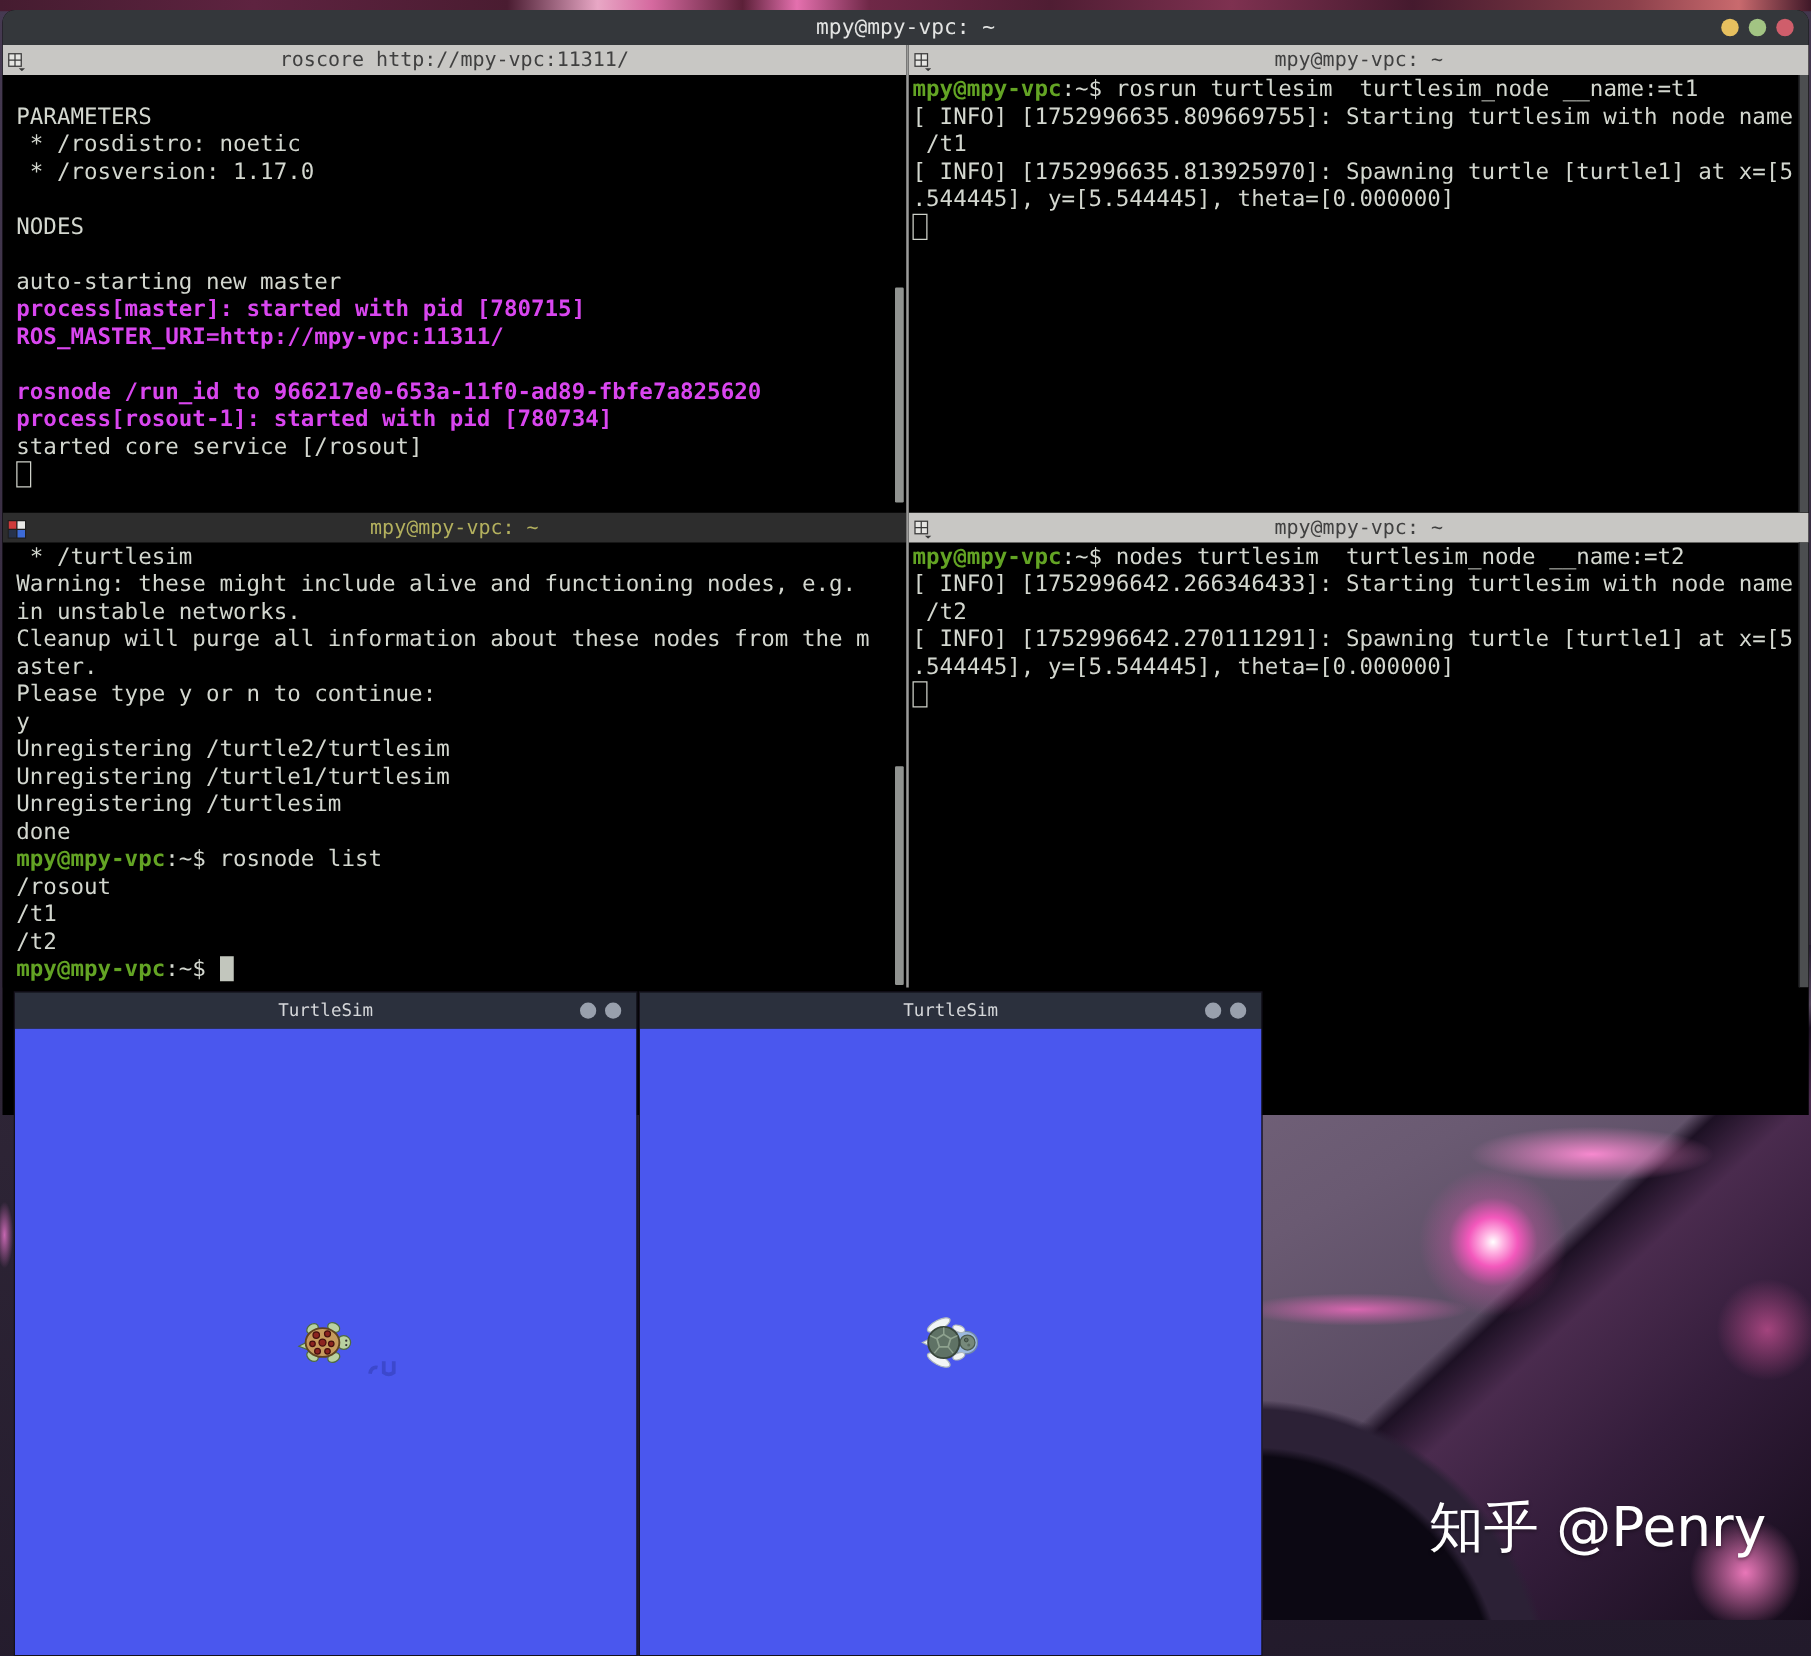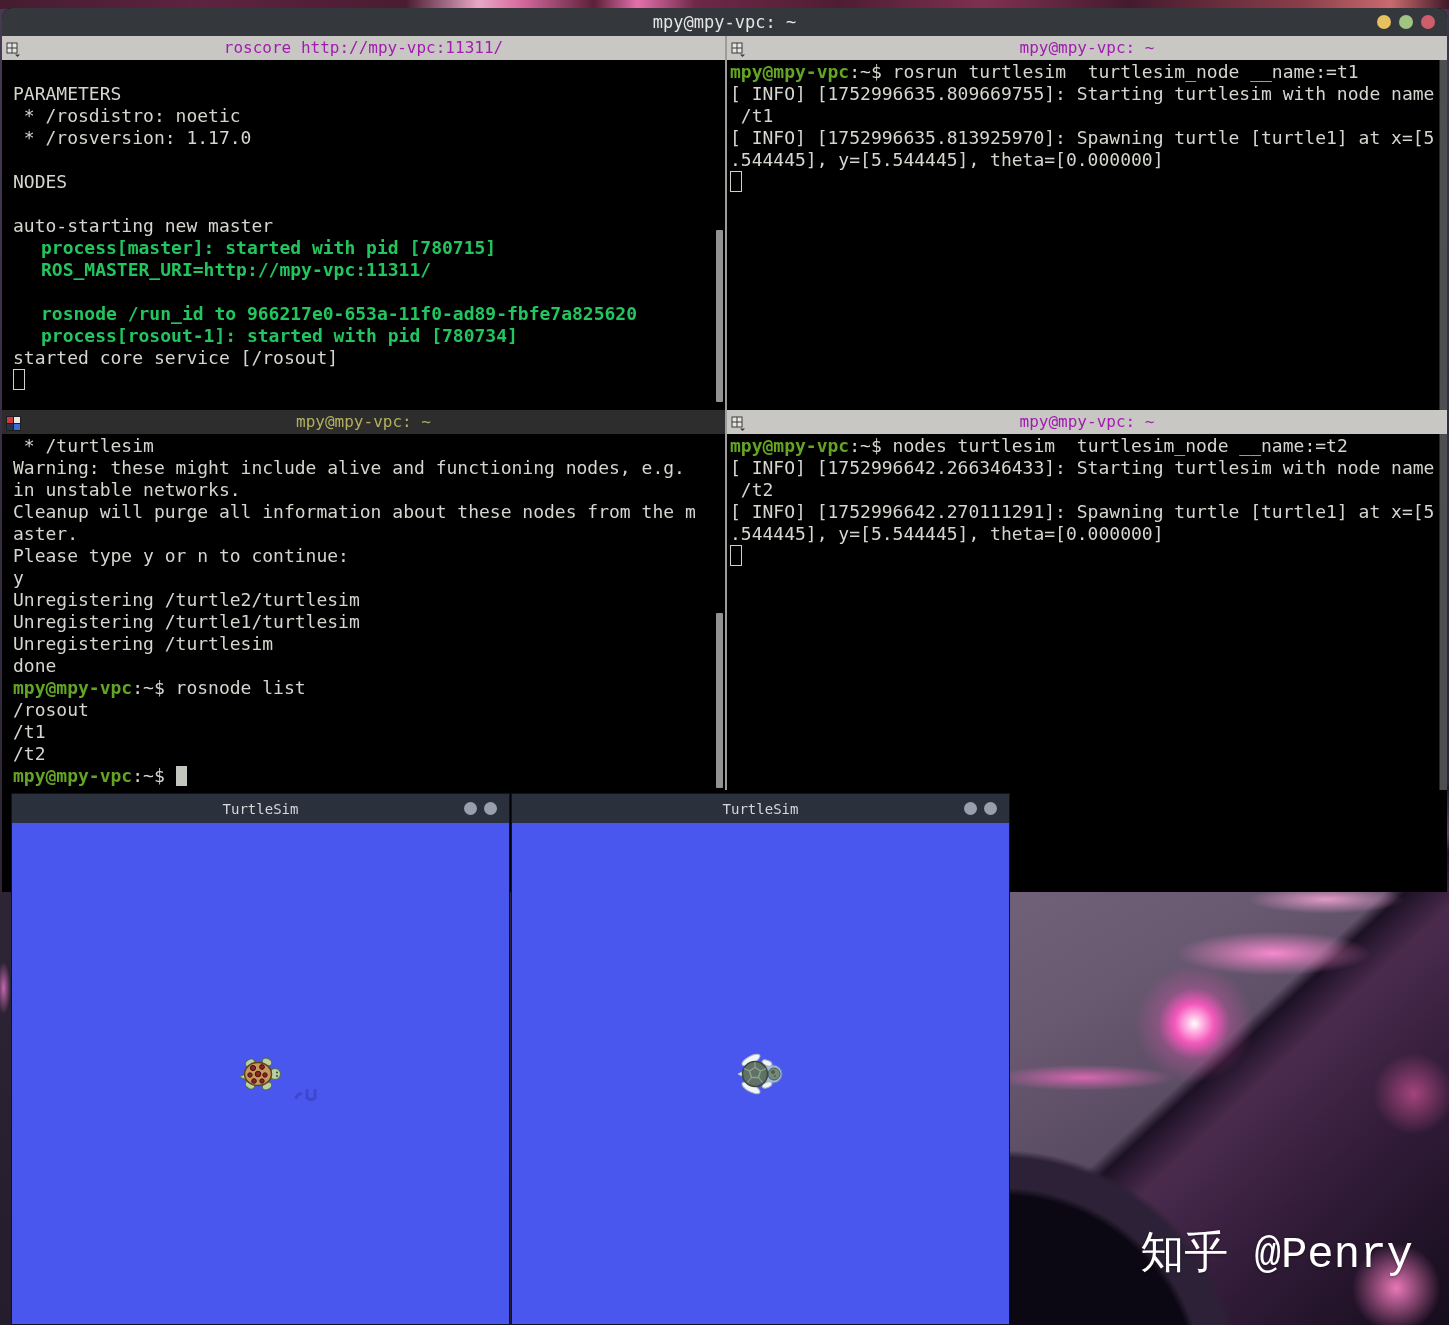--- a/index.html
+++ b/index.html
@@ -4,32 +4,32 @@
 <style>
   html,body{margin:0;padding:0;}
   body{font-family:"DejaVu Sans",sans-serif;}
   .screen{position:relative;width:1449px;height:1325px;overflow:hidden;
     background:linear-gradient(175deg,#463a52 0%,#3a2f44 30%,#2e2536 60%,#221a2b 100%);}
 
   
   .wp-top{position:absolute;left:0;top:0;width:1449px;height:9px;
     background:linear-gradient(90deg,#451c30 0%,#5e2340 14%,#4a1c31 28%,#e8a7c5 33%,#d5699f 36%,
       #5c2038 41%,#e470ae 44%,#6f2847 48%,#4f1d33 58%,#7e3150 68%,#451a2e 78%,#8a3f4a 90%,#c96a6e 96%,#3f1828 100%);}
-  .art{position:absolute;left:1010px;top:786px;width:439px;height:540px;overflow:hidden;
+  .art{position:absolute;left:1010px;top:756px;width:439px;height:540px;overflow:hidden;
     background:
       radial-gradient(circle at 42% 44%, #ffffff 0, #ffb7e4 2%, #f358bc 5%, rgba(243,88,188,0.28) 9%, rgba(243,88,188,0) 15%),
       radial-gradient(ellipse 150px 34px at 60% 31%, rgba(255,140,212,0.95) 0, rgba(255,140,212,0) 65%),
       radial-gradient(ellipse 120px 22px at 72% 21%, rgba(255,170,220,0.8) 0, rgba(255,170,220,0) 65%),
       radial-gradient(ellipse 140px 20px at 17% 54%, rgba(236,106,188,0.85) 0, rgba(236,106,188,0) 65%),
       radial-gradient(circle at 88% 93%, rgba(255,130,200,0.9) 0, rgba(255,130,200,0) 7%),
       radial-gradient(circle at 92% 57%, rgba(255,100,180,0.55) 0, rgba(255,100,180,0) 8%),
       radial-gradient(circle at -2% 112%, #0c0813 0 26%, #2c2136 27% 31%, rgba(0,0,0,0) 32%),
       linear-gradient(137deg, rgba(0,0,0,0) 48%, #1d1124 50%, #4a2b4e 56%, #341d3b 72%, #150c1b 100%),
       linear-gradient(185deg, #241a2e 0%, rgba(36,26,46,0) 11%),
-      linear-gradient(150deg, #75657c 0%, #6a5a72 30%, #584a61 55%, #473a50 80%, #342940 100%); font-family: Liberation Mono, monospace;}
+      linear-gradient(150deg, #75657c 0%, #6a5a72 30%, #584a61 55%, #473a50 80%, #342940 100%);}
   .watermark{position:absolute;right:36px;bottom:44px;font-size:44px;font-weight:500;color:#ffffff;
     text-shadow:0 1px 3px rgba(0,0,0,0.35);white-space:nowrap;}
   .pink-flare{position:absolute;left:0;top:948px;width:12px;height:80px;
     background:radial-gradient(ellipse 10px 38px at 30% 50%, rgba(214,110,190,0.9), rgba(214,110,190,0) 70%);}
 
   
   .term-window{position:absolute;left:2px;top:8px;width:1445px;height:884px;background:#000;
     border-radius:10px 10px 0 0;overflow:hidden;}
   .main-titlebar{position:absolute;left:0;top:0;width:100%;height:28px;background:#34373b;
     display:flex;align-items:center;justify-content:center;}
@@ -39,31 +39,31 @@
   .wb-max{right:34px;background:#a2c483;}
   .wb-close{right:12px;background:#cf5e6b;}
 
   .pane{position:absolute;overflow:hidden;background:#000;}
   .pane-tl{left:0;top:28px;width:723px;height:374px;}
   .pane-tr{left:725px;top:28px;width:720px;height:374px;}
   .pane-bl{left:0;top:402px;width:723px;height:380px;}
   .pane-br{left:725px;top:402px;width:720px;height:380px;}
   .col-divider{position:absolute;left:723px;top:28px;width:2px;height:754px;background:#9c9c9a;}
 
-  .pane-titlebar{position:relative;height:24px;background:#c8c7c4;color:#a21caf;
+  .pane-titlebar{position:relative;height:24px;background:#c8c7c4;color:#404040;
     font-family:"DejaVu Sans Mono",monospace;font-size:16px;line-height:24px;text-align:center;}
   .pane-titlebar.focused{background:#2d2d2d;color:#b3b05e;}
   .pane-icon{position:absolute;left:4px;top:4px;width:15px;height:15px;}
 
   .term-body{position:absolute;left:0;top:24px;right:0;bottom:0;overflow:hidden;
     font-family:"DejaVu Sans Mono",monospace;font-size:18px;color:#d3d7cf;padding-top:1px;}
   .pane-tl .term-body,.pane-bl .term-body{padding-left:11px;}
   .pane-tr .term-body,.pane-br .term-body{padding-left:3px;}
   .tline{height:22px;line-height:22px;white-space:pre;}
-  .tline .bold{color:#22c55e;font-weight:bold;margin-left:28px;}
+  .tline .bold{color:#d946ef;font-weight:bold;}
   .tline .pg{color:#63a424;font-weight:bold;}
   .cur-h{display:inline-block;width:10px;height:19px;border:1px solid #cfd2ca;vertical-align:-4px;}
   .cur-s{display:inline-block;width:11px;height:20px;background:#c2c6bd;vertical-align:-4px;}
 
   .sb-left{position:absolute;right:2px;width:7px;background:#909390;border-radius:1px;}
   .sb-tl{top:194px;height:172px;}
   .sb-bl{top:203px;height:175px;}
   .sb-right-track{position:absolute;right:0;top:24px;bottom:0;width:7px;background:#4c4e50;border-left:1px solid #26272a;}
 
   

